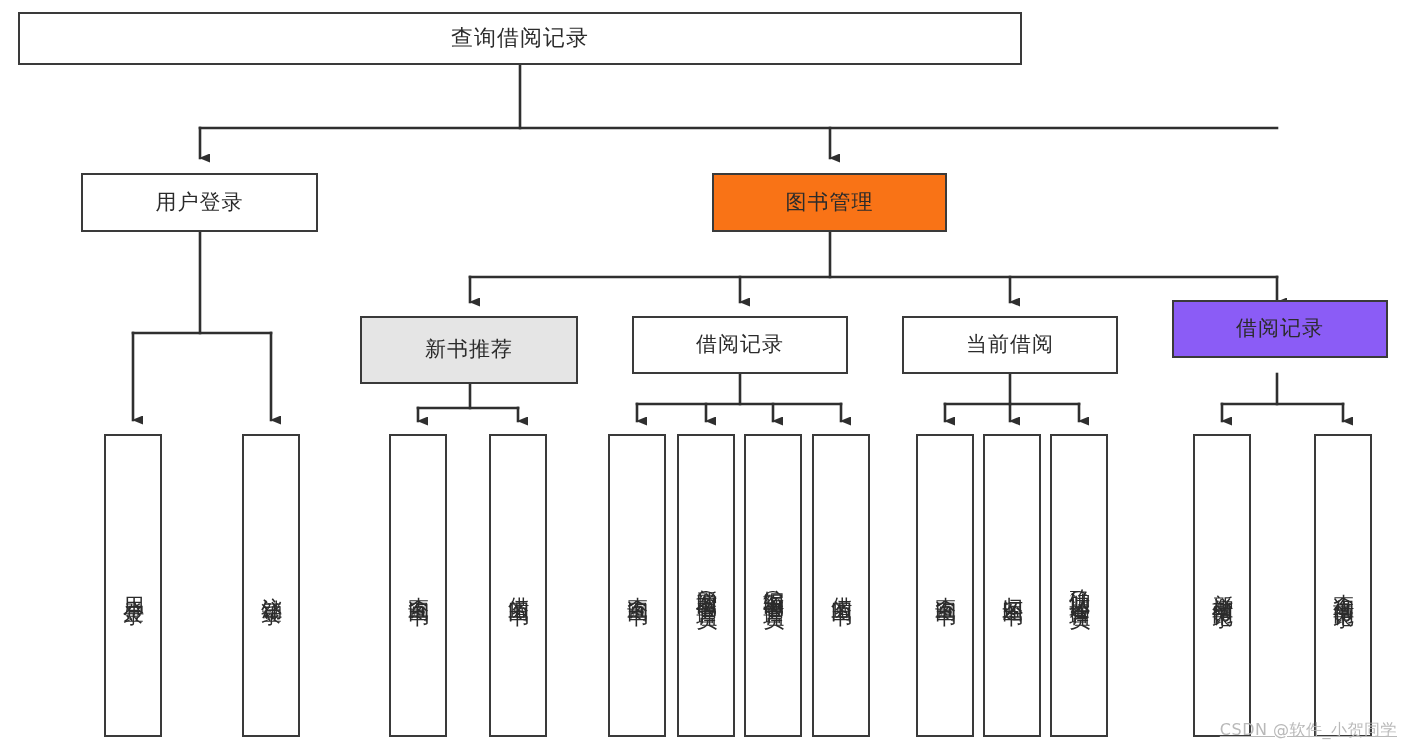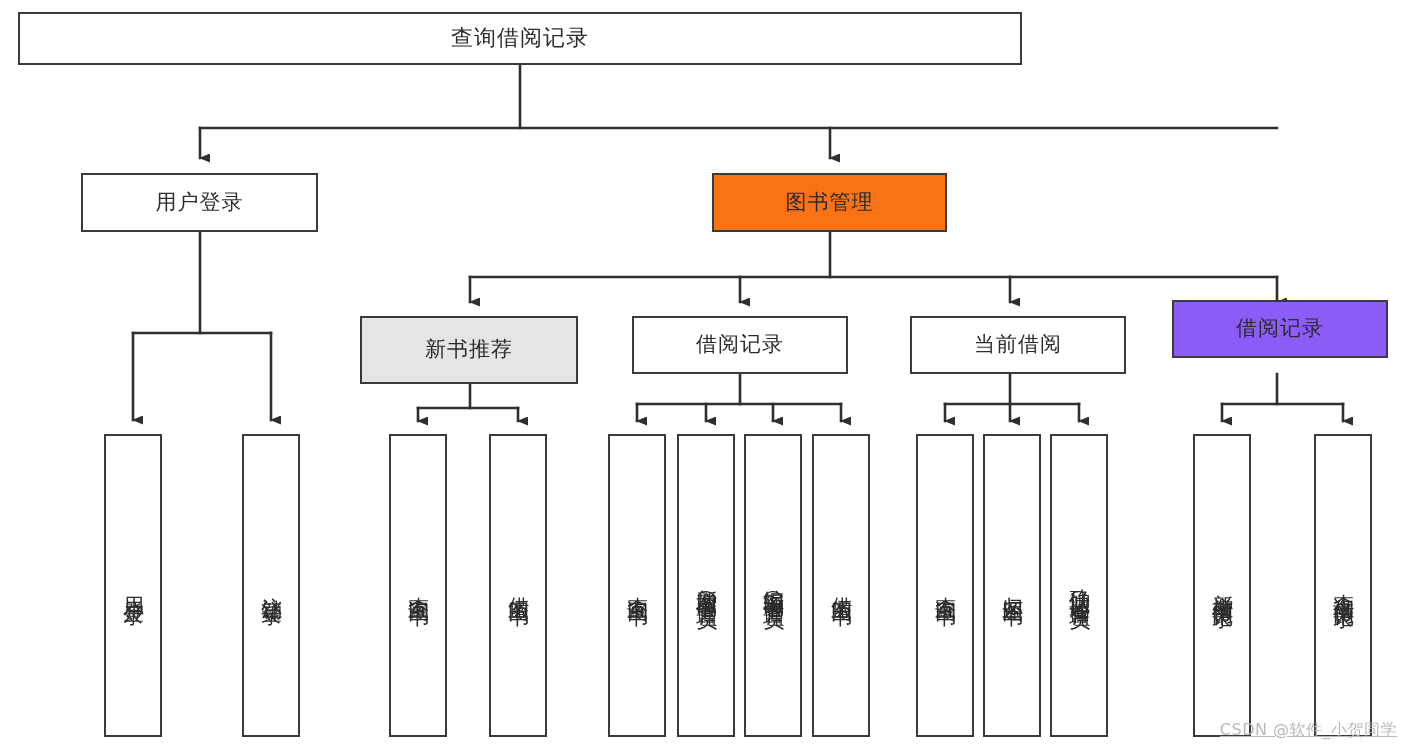--- a/index.html
+++ b/index.html
@@ -138,21 +138,21 @@
   <div class="node h" style="left: 712px; top: 173px; width: 235px; height: 59px; border-color: rgb(58, 58, 58); background: #f97316; color: rgb(43, 43, 43);">
     <span class="label">图书管理</span>
   </div>
 
   <div class="node h" style="left: 360px; top: 316px; width: 218px; height: 68px; border-color: rgb(58, 58, 58); background: #e5e5e5; color: rgb(43, 43, 43);">
     <span class="label">新书推荐</span>
   </div>
   <div class="node h" style="left: 632px; top: 316px; width: 216px; height: 58px; border-color: rgb(58, 58, 58); background: rgb(255, 255, 255); color: rgb(43, 43, 43);">
     <span class="label">借阅记录</span>
   </div>
-  <div class="node h" style="left: 902px; top: 316px; width: 216px; height: 58px; border-color: rgb(58, 58, 58); background: rgb(255, 255, 255); color: rgb(43, 43, 43); margin-left: 8px;">
+  <div class="node h" style="left: 902px; top: 316px; width: 216px; height: 58px; border-color: rgb(58, 58, 58); background: rgb(255, 255, 255); color: rgb(43, 43, 43);">
     <span class="label">当前借阅</span>
   </div>
   <div class="node h" style="left: 1172px; top: 300px; width: 216px; height: 58px; border-color: rgb(58, 58, 58); background: #8b5cf6; color: rgb(43, 43, 43);">
     <span class="label">借阅记录</span>
   </div>
 
   <div class="node v" style="left: 104px; top: 434px; width: 58px; height: 303px; border-color: rgb(58, 58, 58); background: rgb(255, 255, 255); color: rgb(43, 43, 43);">
     <span class="label">用户登录</span>
   </div>
   <div class="node v" style="left: 242px; top: 434px; width: 58px; height: 303px; border-color: rgb(58, 58, 58); background: rgb(255, 255, 255); color: rgb(43, 43, 43);">

